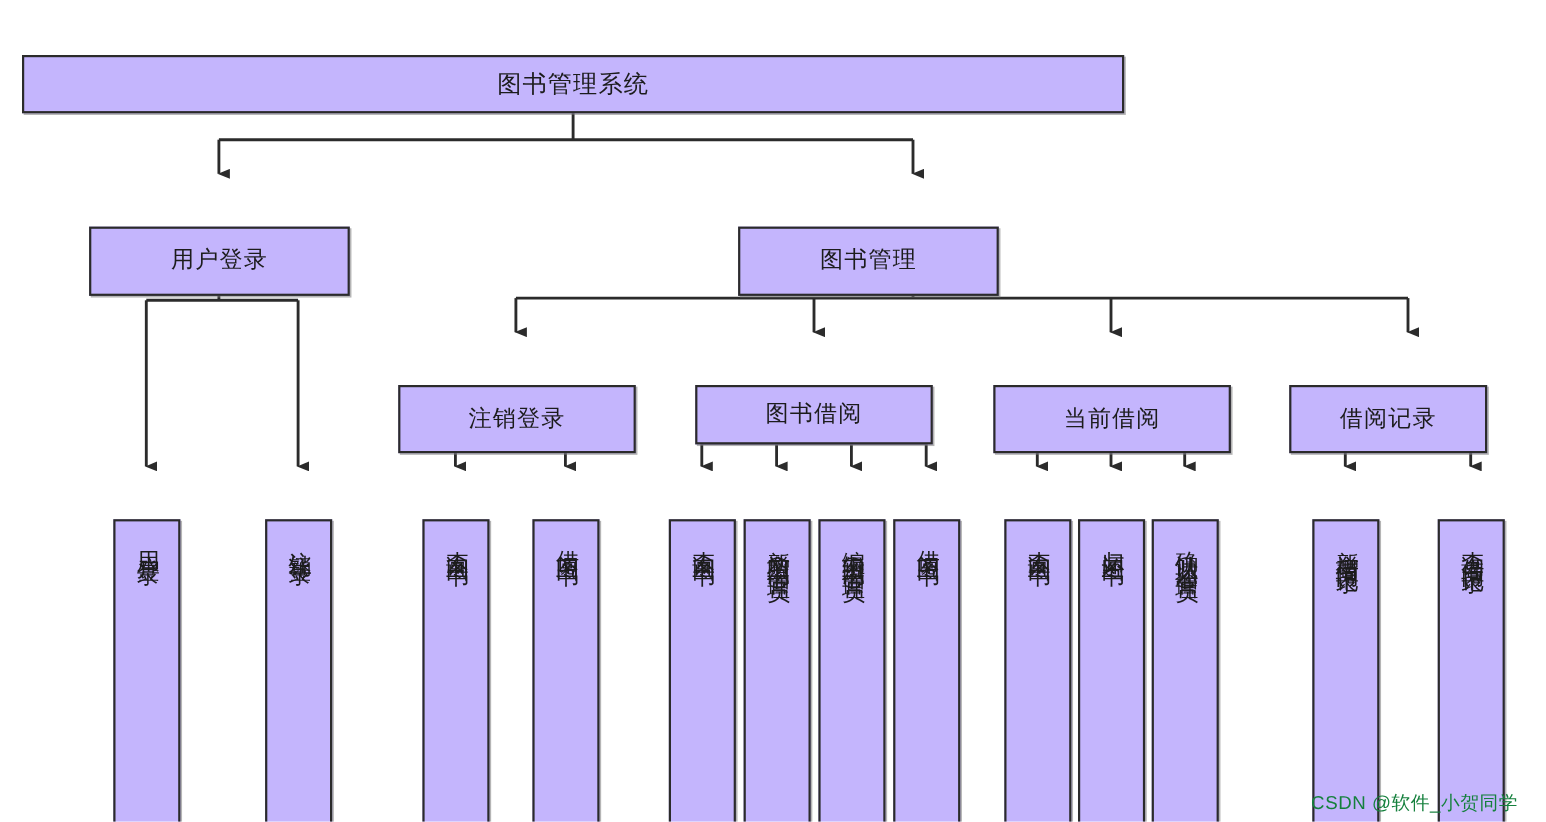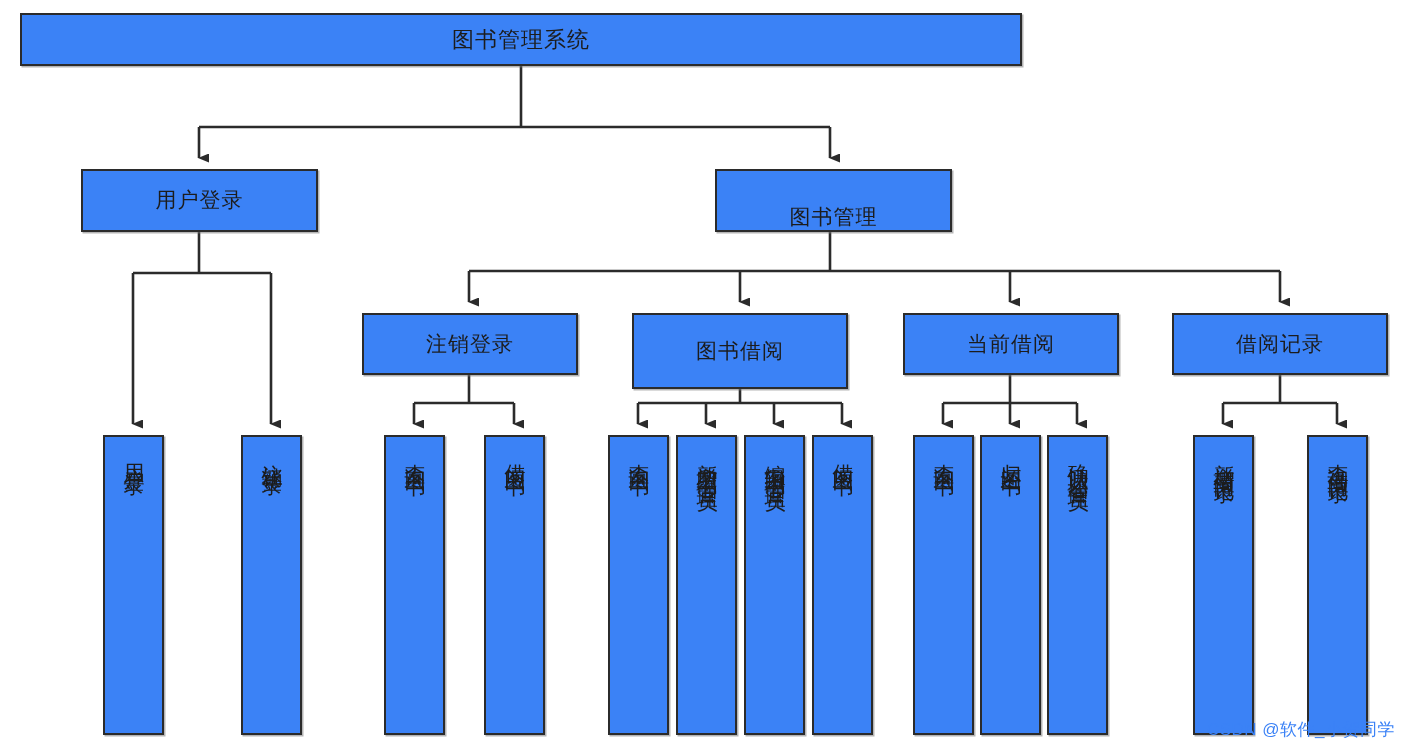--- a/index.html
+++ b/index.html
@@ -19,27 +19,28 @@
   #wires{
     position:absolute;
     left:0; top:0;
     width:1405px; height:747px;
     pointer-events:none;
   }
   
   .node{
     position:absolute;
     box-sizing:border-box;
-    background:#3b82f6;
+    background:#c4b5fd;
     border:2.5px solid #2b2b2b;
     box-shadow:1.5px 1.5px 0 0 rgba(120,120,120,0.55);
     display:flex;
     align-items:center;
     justify-content:center;
     z-index:3;
+    margin-top:37px;
   }
   .node .label{
     font-size:21px;
     line-height:1.25;
     letter-spacing:1px;
     color:#1c1c1c;
     text-align:center;
     white-space:nowrap;
   }
   .node.root .label{font-size:22px;}
@@ -53,24 +54,24 @@
     writing-mode:vertical-rl;
     text-orientation:upright;
     font-size:21px;
     line-height:1.18;
     letter-spacing:4px;
     white-space:nowrap;
   }
   
   #watermark{
     position:absolute;
-    right:10px;
+    right:25px;
     bottom:6px;
     font-size:17px;
-    color:#3b82f6;
+    color:#15803d;
     letter-spacing:0.5px;
     white-space:nowrap;
     z-index:5;
     user-select:none;
   }
 </style>
 </head>
 <body>
 
 <div id="canvas">
@@ -126,37 +127,37 @@
   </svg>
 
   <div class="node root" style="left:20px; top:13px; width:1002px; height:53px;">
     <span class="label">图书管理系统</span>
   </div>
 
   <div class="node" style="left:81px; top:169px; width:237px; height:63px;">
     <span class="label">用户登录</span>
   </div>
 
-  <div class="node" style="left:715px; top:169px; width:237px; height:63px;align-items:flex-end;">
+  <div class="node" style="left:671px; top:169px; width:237px; height:63px;">
     <span class="label">图书管理</span>
   </div>
 
   <div class="node" style="left:362px; top:313px; width:216px; height:62px;">
     <span class="label">注销登录</span>
   </div>
 
-  <div class="node" style="left:632px; top:313px; width:216px; height:76px;">
+  <div class="node" style="left:632px; top:313px; width:216px; height:54px;">
     <span class="label">图书借阅</span>
   </div>
 
   <div class="node" style="left:903px; top:313px; width:216px; height:62px;align-items:center;">
     <span class="label">当前借阅</span>
   </div>
 
-  <div class="node" style="left:1172px; top:313px; width:216px; height:62px;">
+  <div class="node" style="left:1172px; top:313px; width:180px; height:62px;">
     <span class="label">借阅记录</span>
   </div>
 
   <div class="node leaf" style="left:103px; top:435px; width:61px; height:300px;">
     <span class="label">用户登录</span>
   </div>
 
   <div class="node leaf" style="left:241px; top:435px; width:61px; height:300px;">
     <span class="label">注销登录</span>
   </div>

